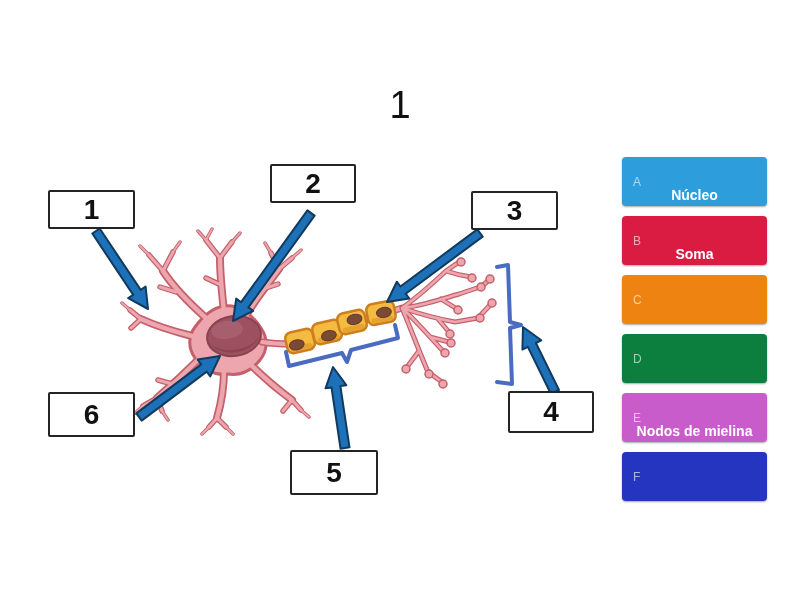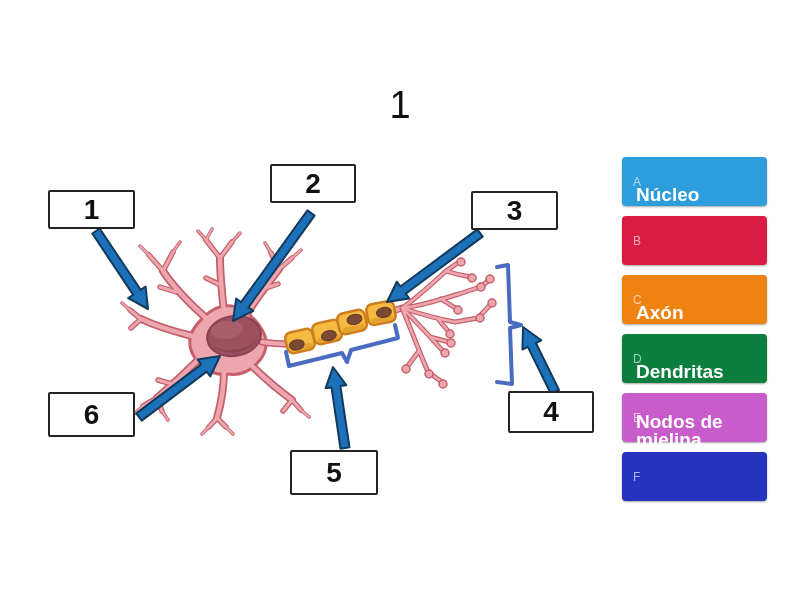--- a/index.html
+++ b/index.html
@@ -24,21 +24,21 @@
   .slot{position:absolute;background:#fff;border:2px solid #242424;border-radius:2px;
         display:flex;align-items:center;justify-content:center;
         font-size:28px;font-weight:700;color:#111;box-sizing:border-box;cursor:pointer;}
   
   .options{position:absolute;left:622px;top:157px;width:145px;}
   .opt{position:relative;width:145px;height:49px;margin-bottom:10px;border-radius:4px;
        display:flex;align-items:center;justify-content:center;
        box-shadow:0 1px 2px rgba(0,0,0,.35);cursor:pointer;}
   .opt .letter{position:absolute;left:11px;top:50%;transform:translateY(-50%);
        font-size:12px;color:rgba(255,255,255,.62);font-weight:400;}
-  .opt .lbl{width:100%;color:#fff;font-weight:700;font-size:19px;
+  .opt .lbl{width:100%;text-align:center;color:#fff;font-weight:700;font-size:14px;
        line-height:18px;padding:0 14px;box-sizing:border-box;margin-top:27px;}
 </style>
 </head>
 <body>
 
 <div id="stage">
 
   <div class="title">1</div>
 
   <svg id="diagram-svg" viewBox="0 0 800 600" width="800" height="600">
@@ -136,28 +136,27 @@
   <div class="slot" style="left:290px;top:450px;width:88px;height:45px">5</div>
   <div class="slot" style="left:48px;top:392px;width:87px;height:45px">6</div>
 
   <div class="options">
     <div class="opt" style="background-color: rgb(45, 158, 219);">
       <span class="letter">A</span>
       <span class="lbl">Núcleo</span>
     </div>
     <div class="opt" style="background-color: rgb(218, 28, 66);">
       <span class="letter">B</span>
+      <span class="lbl">Soma</span>
     </div>
     <div class="opt" style="background-color: rgb(239, 131, 17);">
       <span class="letter">C</span>
-      <span class="lbl">Axón</span>
     </div>
     <div class="opt" style="background-color: rgb(12, 126, 61);">
       <span class="letter">D</span>
-      <span class="lbl">Dendritas</span>
     </div>
     <div class="opt" style="background-color: rgb(201, 92, 203);">
       <span class="letter">E</span>
       <span class="lbl">Nodos de mielina</span>
     </div>
     <div class="opt" style="background-color: rgb(37, 53, 192);">
       <span class="letter">F</span>
     </div>
   </div>
 

